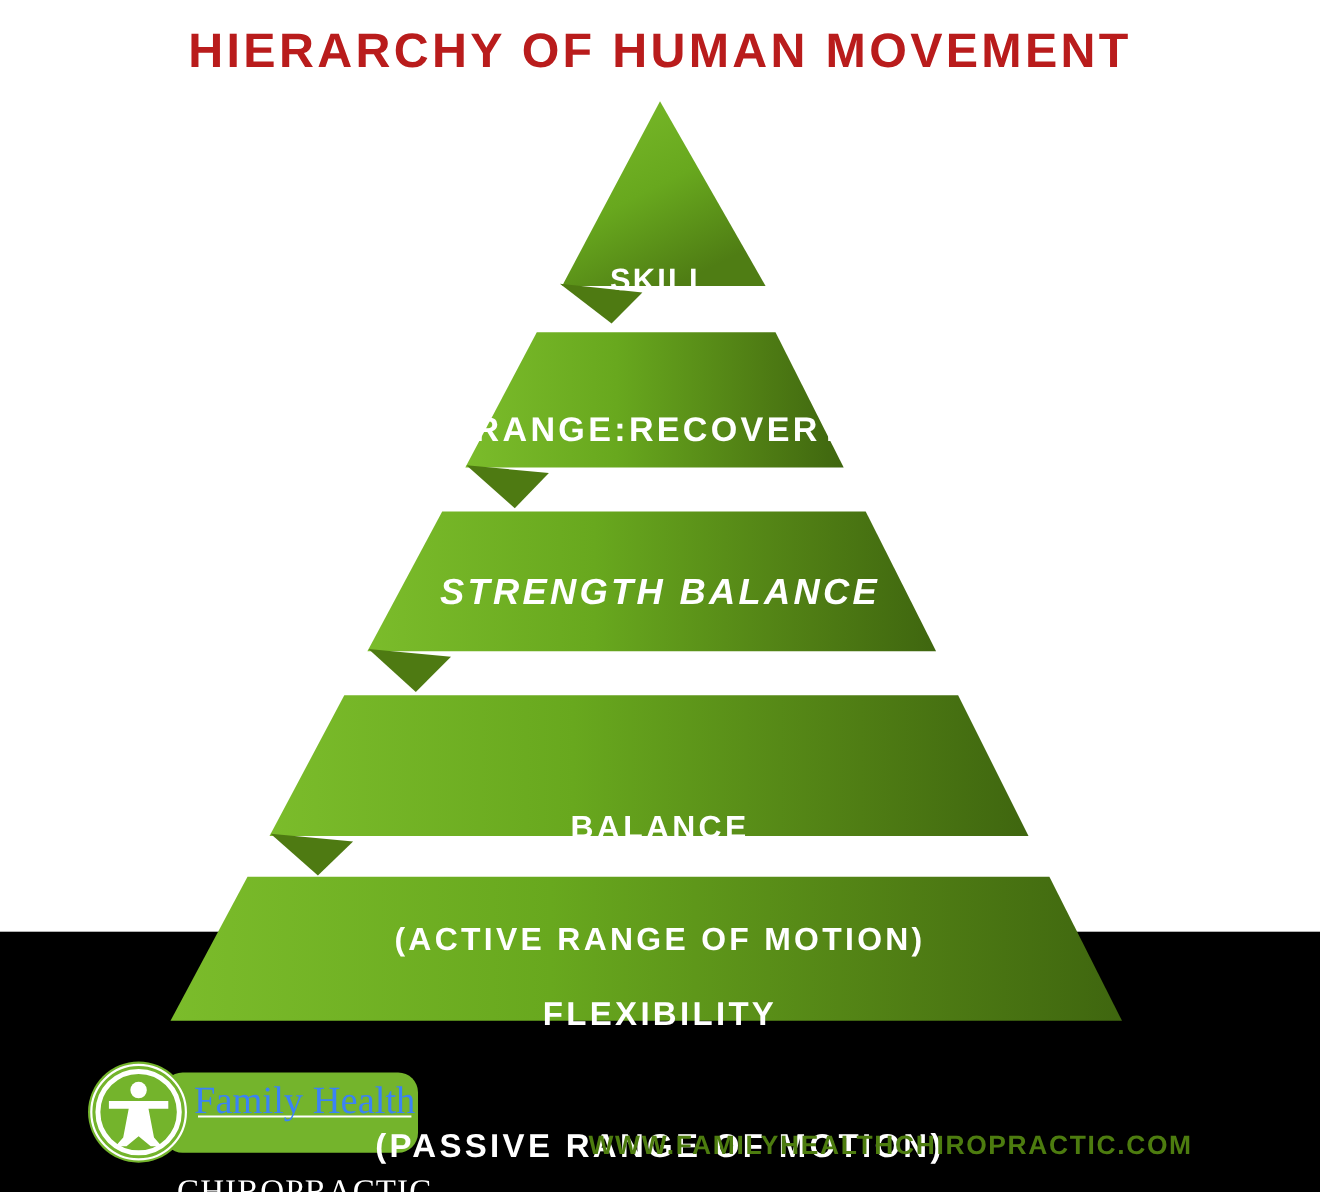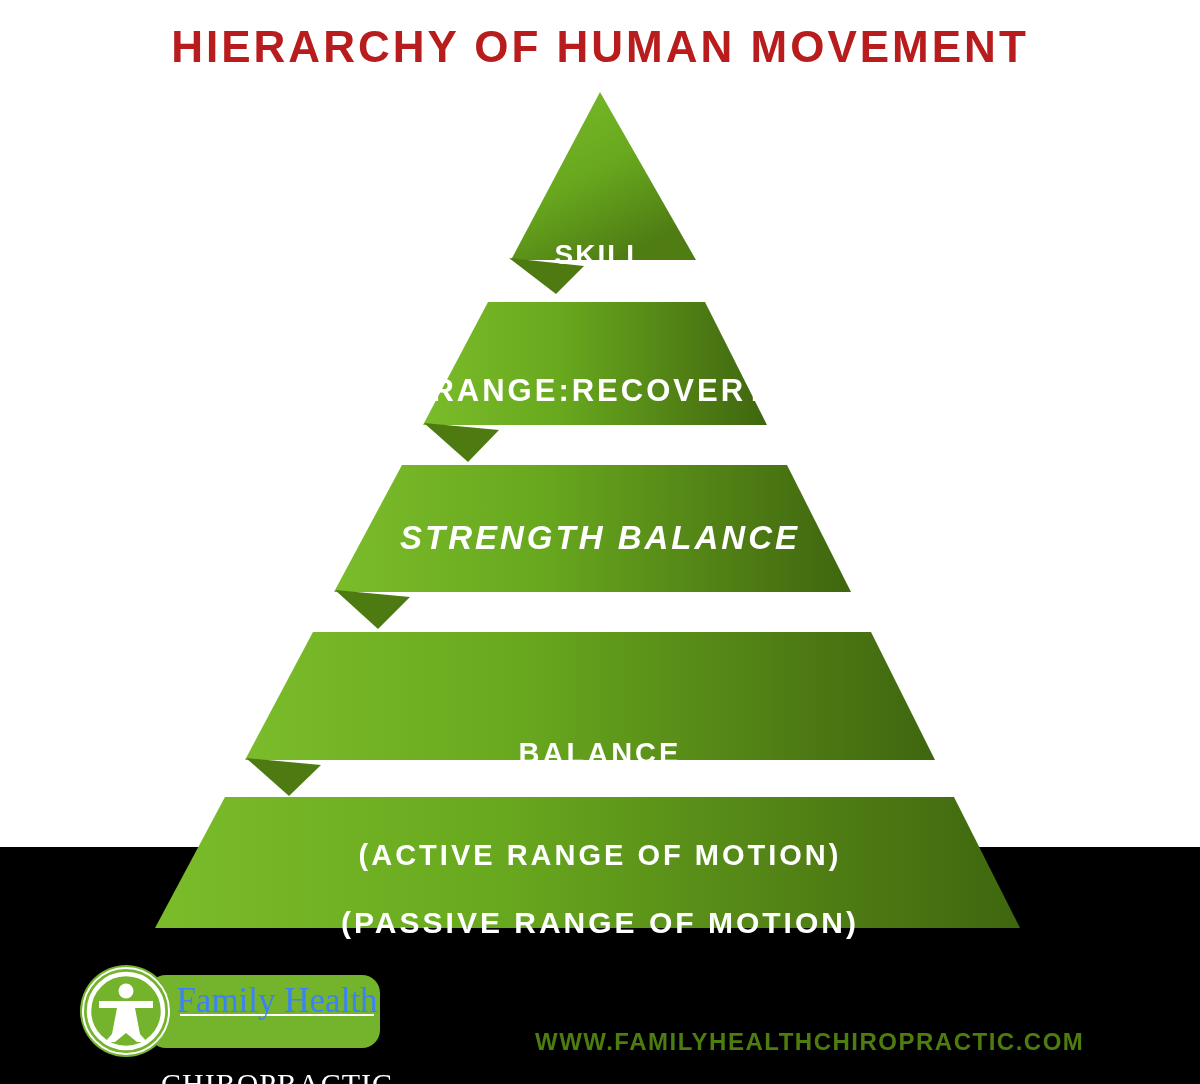--- a/index.html
+++ b/index.html
@@ -80,20 +80,21 @@
   <div class="band-label lbl-wr">RANGE:RECOVERY</div>
 
   <div class="band-label lbl-sb">STRENGTH BALANCE</div>
 
   <div class="band-label lbl-mob">
     <div>BALANCE</div>
     <div>(ACTIVE RANGE OF MOTION)</div>
   </div>
 
   <div class="band-label lbl-flex">
+    <div>FLEXIBILITY</div>
     <div>(PASSIVE RANGE OF MOTION)</div>
   </div>
 
   <div class="logo-name">Family Health</div>
   <div class="logo-type">CHIROPRACTIC</div>
   <div class="website-url">WWW.FAMILYHEALTHCHIROPRACTIC.COM</div>
 
 </div>
 
 </body></html>

